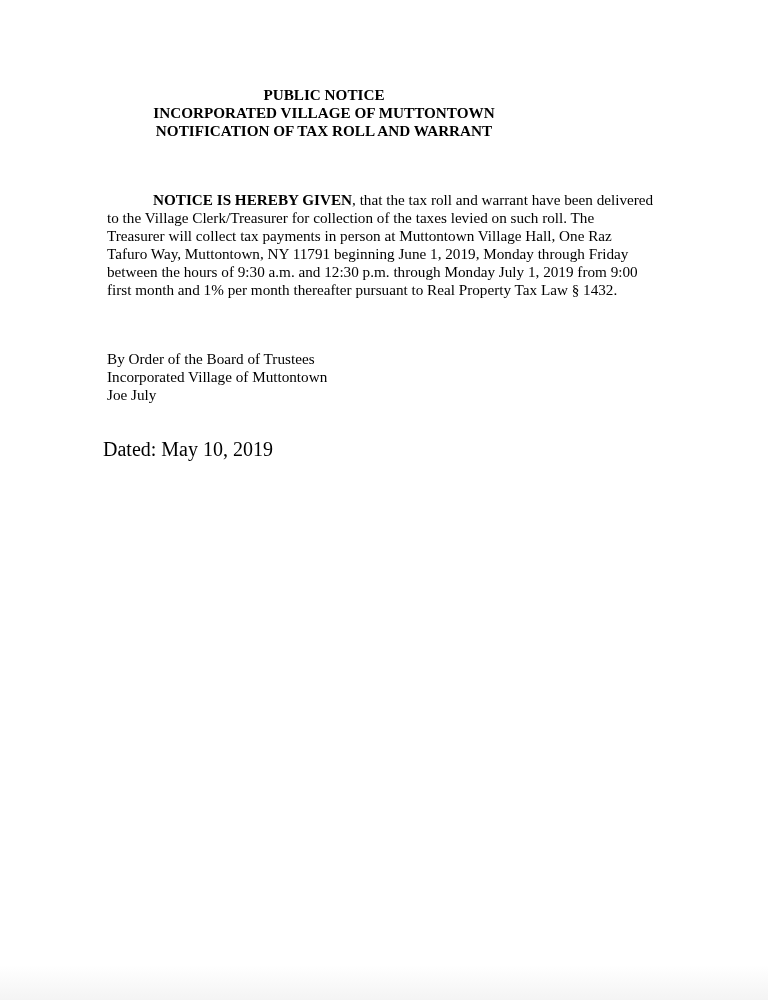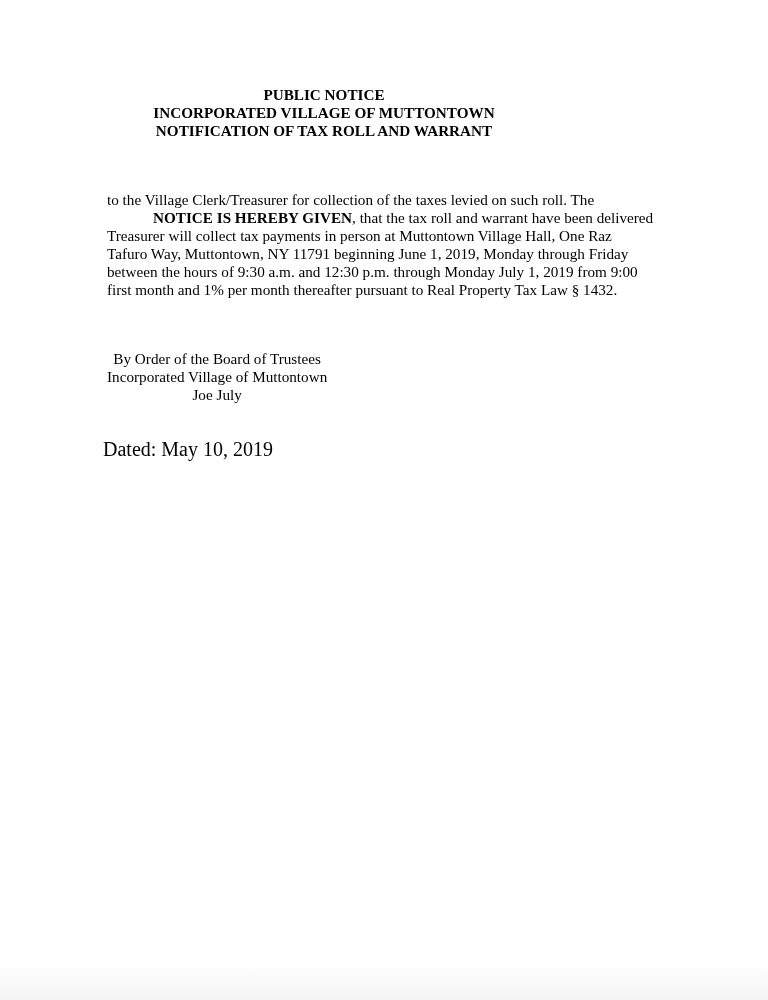--- a/index.html
+++ b/index.html
@@ -43,21 +43,21 @@
     }
     .body-para .line { white-space: nowrap; display: block; }
     .body-para .indent { padding-left: 46px; }
     .signature {
       position: absolute;
       left: 107px;
       top: 350px;
       font-size: 15.2px;
       line-height: 18px;
     }
-    .signature div { white-space: nowrap; text-align: center; }
+    .signature div { white-space: nowrap; }
     .dated {
       position: absolute;
       left: 103px;
       top: 440px;
       font-size: 20px;
       line-height: 18px;
       white-space: nowrap;
     }
   </style>
 </head>
@@ -65,22 +65,22 @@
 
 <div class="page">
 
   <div class="heading">
     <div>PUBLIC NOTICE</div>
     <div>INCORPORATED VILLAGE OF MUTTONTOWN</div>
     <div>NOTIFICATION OF TAX ROLL AND WARRANT</div>
   </div>
 
   <div class="body-para">
+    <span class="line indent"><b>NOTICE IS HEREBY GIVEN</b><span>, that the tax roll and warrant have been delivered</span></span>
     <span class="line">to the Village Clerk/Treasurer for collection of the taxes levied on such roll. The</span>
-    <span class="line indent"><b>NOTICE IS HEREBY GIVEN</b><span>, that the tax roll and warrant have been delivered</span></span>
     <span class="line">Treasurer will collect tax payments in person at Muttontown Village Hall, One Raz</span>
     <span class="line">Tafuro Way, Muttontown, NY 11791 beginning June 1, 2019, Monday through Friday</span>
     <span class="line">between the hours of 9:30 a.m. and 12:30 p.m. through Monday July 1, 2019 from 9:00</span>
     <span class="line">first month and 1% per month thereafter pursuant to Real Property Tax Law § 1432.</span>
   </div>
 
   <div class="signature">
     <div>By Order of the Board of Trustees</div>
     <div>Incorporated Village of Muttontown</div>
     <div>Joe July</div>

